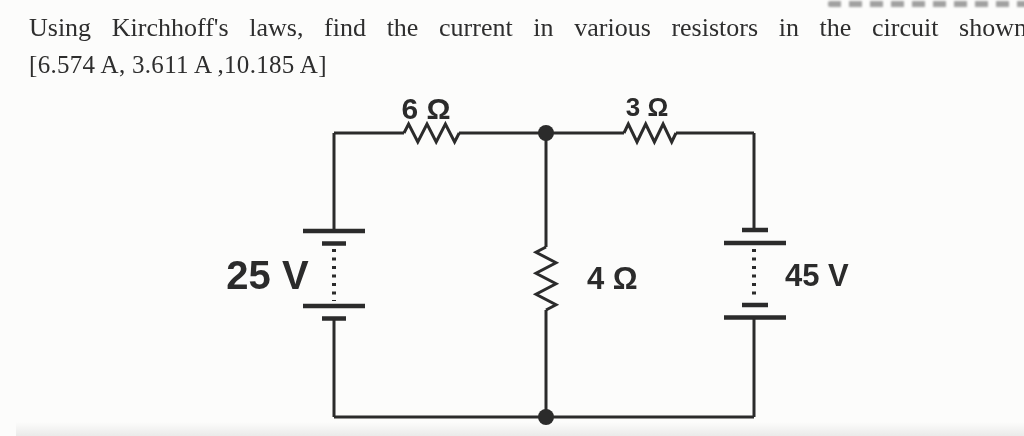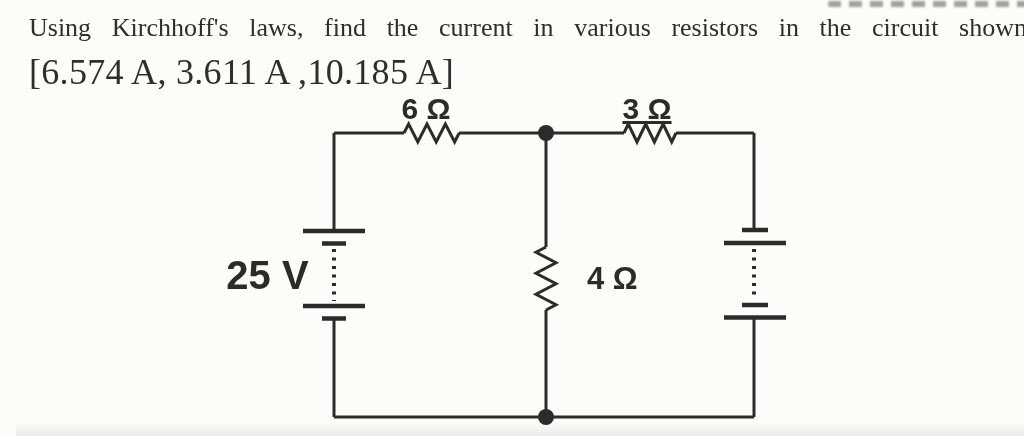--- a/index.html
+++ b/index.html
@@ -28,29 +28,29 @@
     font-size:26px;line-height:32px;color:#2e2e2e;
     text-align:justify;text-align-last:justify;
     white-space:normal;
   }
   .line2{
     position:absolute;left:13px;top:51px;width:1000px;
     display:flex;justify-content:space-between;align-items:baseline;
     color:#2e2e2e;
   }
   .figlabel{font-size:26px;}
-  .answer{font-size:36px;letter-spacing:.3px;}
+  .answer{font-size:25px;letter-spacing:.3px;}
   .circuit{position:absolute;left:0;top:0;width:852px;height:436px;}
   .circuit svg{position:absolute;left:0;top:0;}
   .clabel{
     position:absolute;font-family:"Liberation Sans",sans-serif;
     font-weight:bold;color:#2b2b2b;white-space:nowrap;
   }
   .lbl-6{left:368px;top:92px;width:84px;text-align:center;font-size:30px;}
-  .lbl-3{left:589px;top:92px;width:84px;text-align:center;font-size:30px;text-decoration:underline;}
+  .lbl-3{left:589px;top:92px;width:84px;text-align:center;font-size:26px;}
   .lbl-4{left:571px;top:261px;font-size:31px;}
   .lbl-25{left:203px;top:253px;width:97px;text-align:center;font-size:40px;}
   .lbl-45{left:769px;top:258px;font-size:31px;}
 </style>
 </head>
 <body>
 
 <div class="page">
 
   <div class="clip-frag"></div>
@@ -96,15 +96,16 @@
       <g fill="#2b2b2b" stroke="none">
         <circle cx="530" cy="133" r="8"></circle>
         <circle cx="530" cy="417" r="8"></circle>
       </g>
     </svg>
 
     <div class="clabel lbl-6">6 Ω</div>
     <div class="clabel lbl-3">3 Ω</div>
     <div class="clabel lbl-4">4 Ω</div>
     <div class="clabel lbl-25">25 V</div>
+    <div class="clabel lbl-45">45 V</div>
   </div>
 
 </div>
 
 </body></html>

